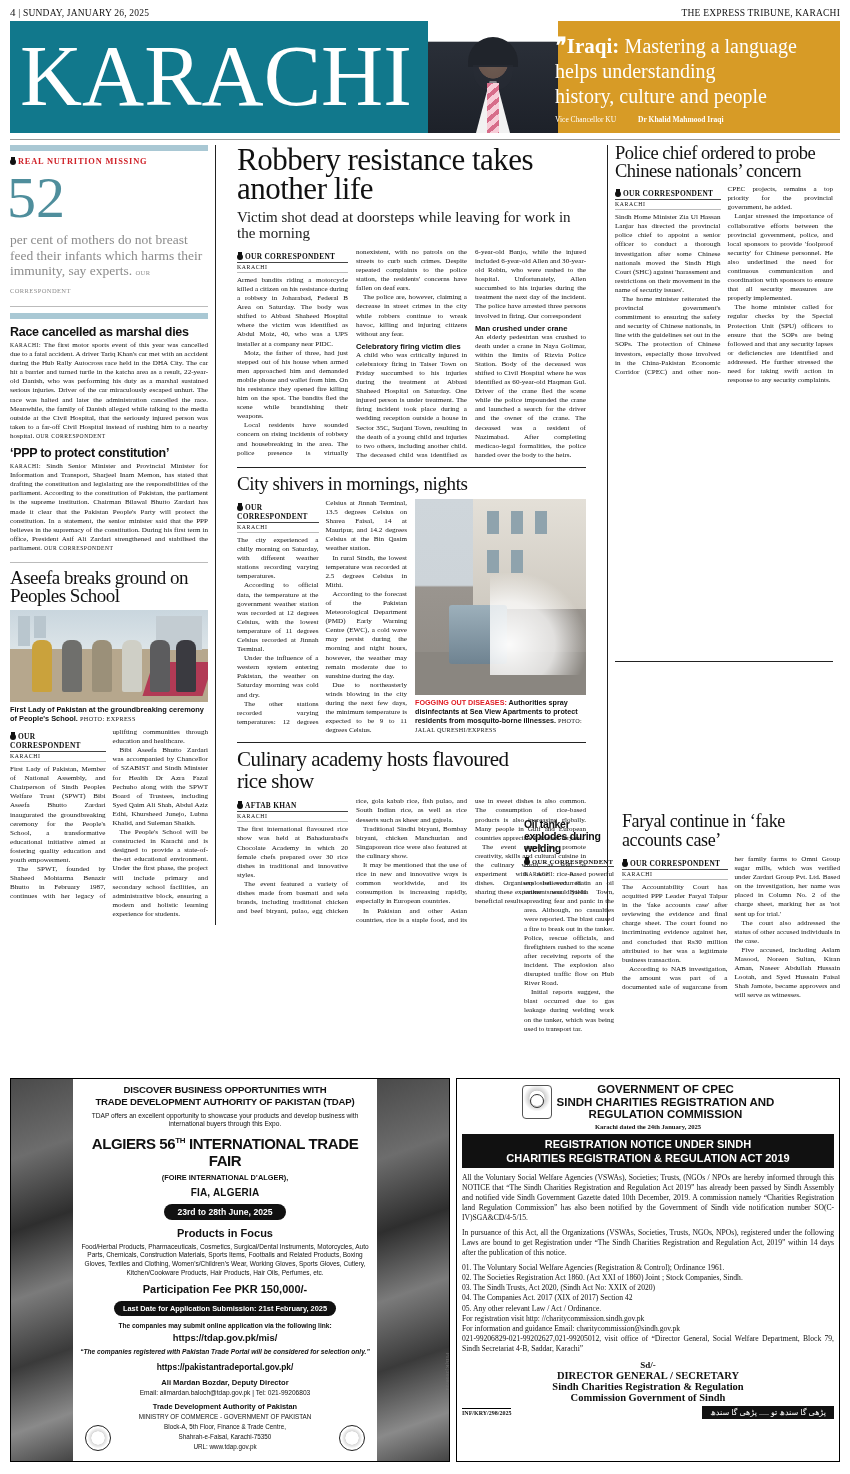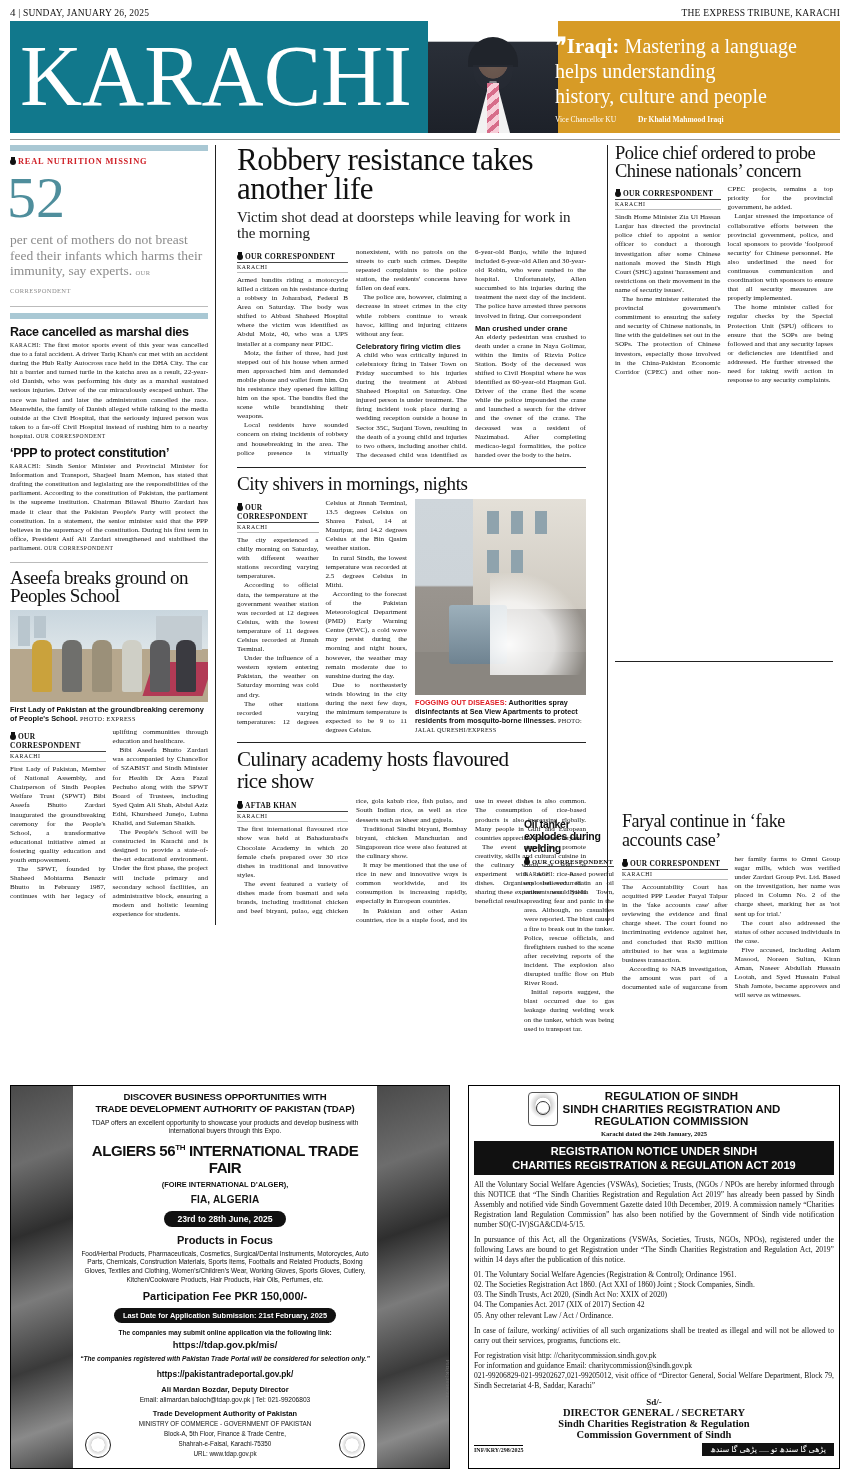--- a/index.html
+++ b/index.html
@@ -128,21 +128,21 @@
     background:linear-gradient(#9db0bb,#6f8391); border-radius:3px; }
   .fog-photo .smoke { position:absolute; left:44%; bottom:10%; width:56%; height:52%;
     background: radial-gradient(ellipse at 20% 70%, rgba(255,255,255,.96) 0%, rgba(255,255,255,.72) 42%, rgba(255,255,255,0) 72%); }
   .fog-photo .road { position:absolute; left:0; right:0; bottom:0; height:22%; background:#8a8680; }
   .fogcap { font-size:7.2px; line-height:9px; font-weight:bold; margin-top:3px;
             font-family:"Liberation Sans",sans-serif; }
   .fogcap .red { color:#e01b22; }
   .fogcap .ph { font-weight:normal; font-family:"Liberation Serif",serif; font-size:6.2px; letter-spacing:.3px;}
 
   
-  .ads { display:flex; gap:18px; margin-top:7px; }
+  .ads { display:flex; gap:6px; }
   .ad-tdap { width:440px; border:1px solid #000; display:flex; background:#fff; height:384px; overflow:hidden;}
   .ad-tdap .strip { width:62px; background:
       linear-gradient(160deg,#4a4a4a 0%,#6d6d6d 20%,#2e2e2e 38%,#7b7b7b 55%,#3a3a3a 72%,#8a8a8a 88%,#444 100%); }
   .ad-tdap .strip.right { width:72px; }
   .ad-tdap .mid { flex:1; padding:5px 6px; text-align:center; font-family:"Liberation Sans",sans-serif;}
   .t1 { font-size:9.6px; font-weight:bold; line-height:11.5px; letter-spacing:-.2px;}
   .t2 { font-size:6.6px; line-height:8.4px; margin-top:5px; }
   .t3 { font-size:15px; font-weight:bold; letter-spacing:-.4px; margin-top:6px; }
   .t3 sup { font-size:8px; }
   .t4 { font-size:7.4px; font-weight:bold; margin-top:4px; }
@@ -455,39 +455,38 @@
       </div>
       <div class="strip right" style="position:relative">
         <div class="vert" style="position:absolute;right:-1px;bottom:70px">PID(K)2098/24</div>
       </div>
     </div>
 
     <div class="ad-govt">
       <div class="g-head">
         <div class="g-crest"></div>
         <div style="text-align:center">
-          <div class="g1">REGULATION OF SINDH</div>
+          <div class="g1">GOVERNMENT OF CPEC</div>
           <div class="g1">SINDH CHARITIES REGISTRATION AND</div>
           <div class="g1">REGULATION COMMISSION</div>
         </div>
       </div>
       <div class="g2">Karachi dated the 24th January, 2025</div>
       <div class="g-black">
         <div>REGISTRATION NOTICE UNDER SINDH</div>
         <div>CHARITIES REGISTRATION &amp; REGULATION ACT 2019</div>
       </div>
       <div class="g-body">
         <p>All the Voluntary Social Welfare Agencies (VSWAs), Societies; Trusts, (NGOs / NPOs are hereby informed through this NOTICE that “The Sindh Charities Registration and Regulation Act 2019” has already been passed by Sindh Assembly and notified vide Sindh Government Gazette dated 10th December, 2019. A commission namely “Charities Registration land Regulation Commission” has also been notified by the Government of Sindh vide notification number SO(C-IV)SGA&amp;CD/4-5/15.</p>
         <p>In pursuance of this Act, all the Organizations (VSWAs, Societies, Trusts, NGOs, NPOs), registered under the following Laws are bound to get Registration under “The Sindh Charities Registration and Regulation Act, 2019” within 14 days after the publication of this notice.</p>
         <div class="g-list">01. The Voluntary Social Welfare Agencies (Registration &amp; Control); Ordinance 1961.</div>
         <div class="g-list">02. The Societies Registration Act 1860. (Act XXI of 1860) Joint ; Stock Companies, Sindh.</div>
         <div class="g-list">03. The Sindh Trusts, Act 2020, (Sindh Act No: XXIX of 2020)</div>
         <div class="g-list">04. The Companies Act. 2017 (XIX of 2017) Section 42</div>
         <div class="g-list">05. Any other relevant Law / Act / Ordinance.</div>
-        <p style="margin-top:5px">In case of failure, working/ activities of all such organizations shall be treated as illegal and will not be allowed to carry out their services, programs, functions etc.</p>
         <div>For registration visit http: //charitycommission.sindh.gov.pk</div>
         <div>For information and guidance Email: charitycommission@sindh.gov.pk</div>
         <div>021-99206829-021-99202627,021-99205012, visit office of “Director General, Social Welfare Department, Block 79, Sindh Secretariat 4-B, Saddar, Karachi”</div>
       </div>
       <div class="g-sign">
         <div class="sd">Sd/-</div>
         <div class="dg">DIRECTOR GENERAL / SECRETARY</div>
         <div class="dg2">Sindh Charities Registration &amp; Regulation</div>
         <div class="dg2">Commission Government of Sindh</div>
       </div>

